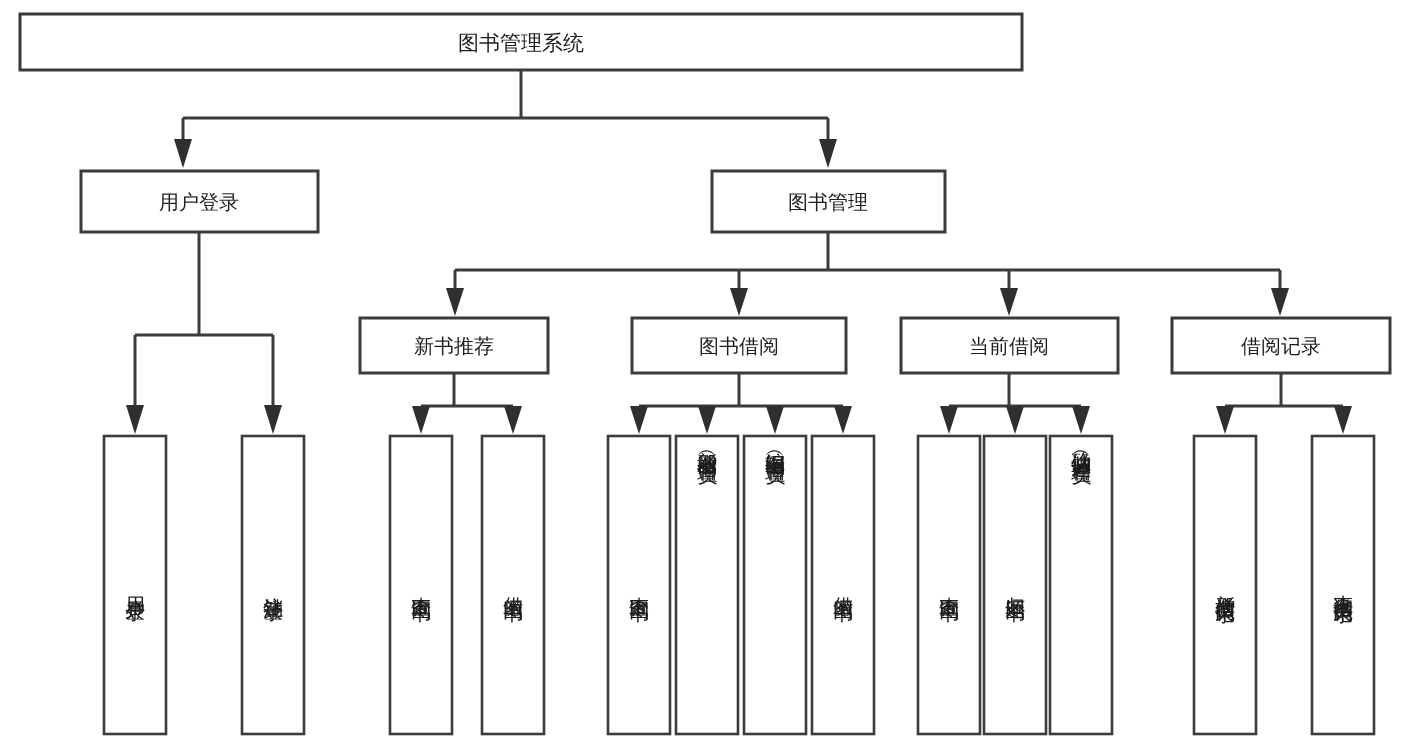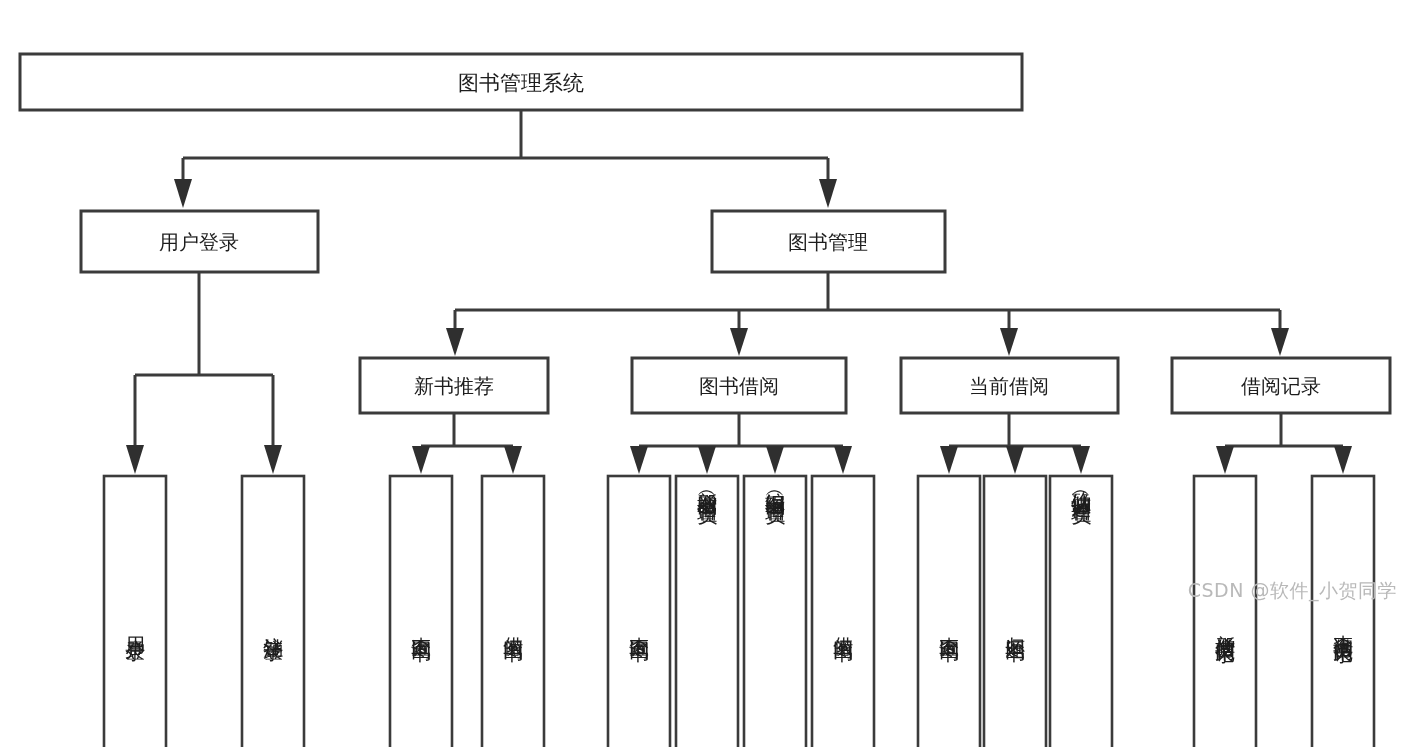--- a/index.html
+++ b/index.html
@@ -11,21 +11,20 @@
     width: 1405px;
     height: 747px;
     font-family: "DejaVu Sans", "Liberation Sans", sans-serif;
     overflow: hidden;
   }
   #diagram-root {
     position: relative;
     width: 1405px;
     height: 568px;
     background: #ffffff;
-    margin-top: 40px;
   }
   svg.diagram {
     display: block;
     width: 1405px;
     height: 747px;
   }
   .node-box {
     fill: #ffffff;
     stroke: #3b3b3b;
     stroke-width: 3;
@@ -261,15 +260,14 @@
   </div>
 
   <div class="vlabel-wrap" style="left:1194px; top:436px; width:62px; height:298px;">
     <span class="vlabel-text">新增借阅记录</span>
   </div>
 
   <div class="vlabel-wrap" style="left:1312px; top:436px; width:62px; height:298px;">
     <span class="vlabel-text">查询借阅记录</span>
   </div>
 
-  <div class="watermark">CSDN @软件_小贺同学</div>
 
 </div>
 
 </body></html>

